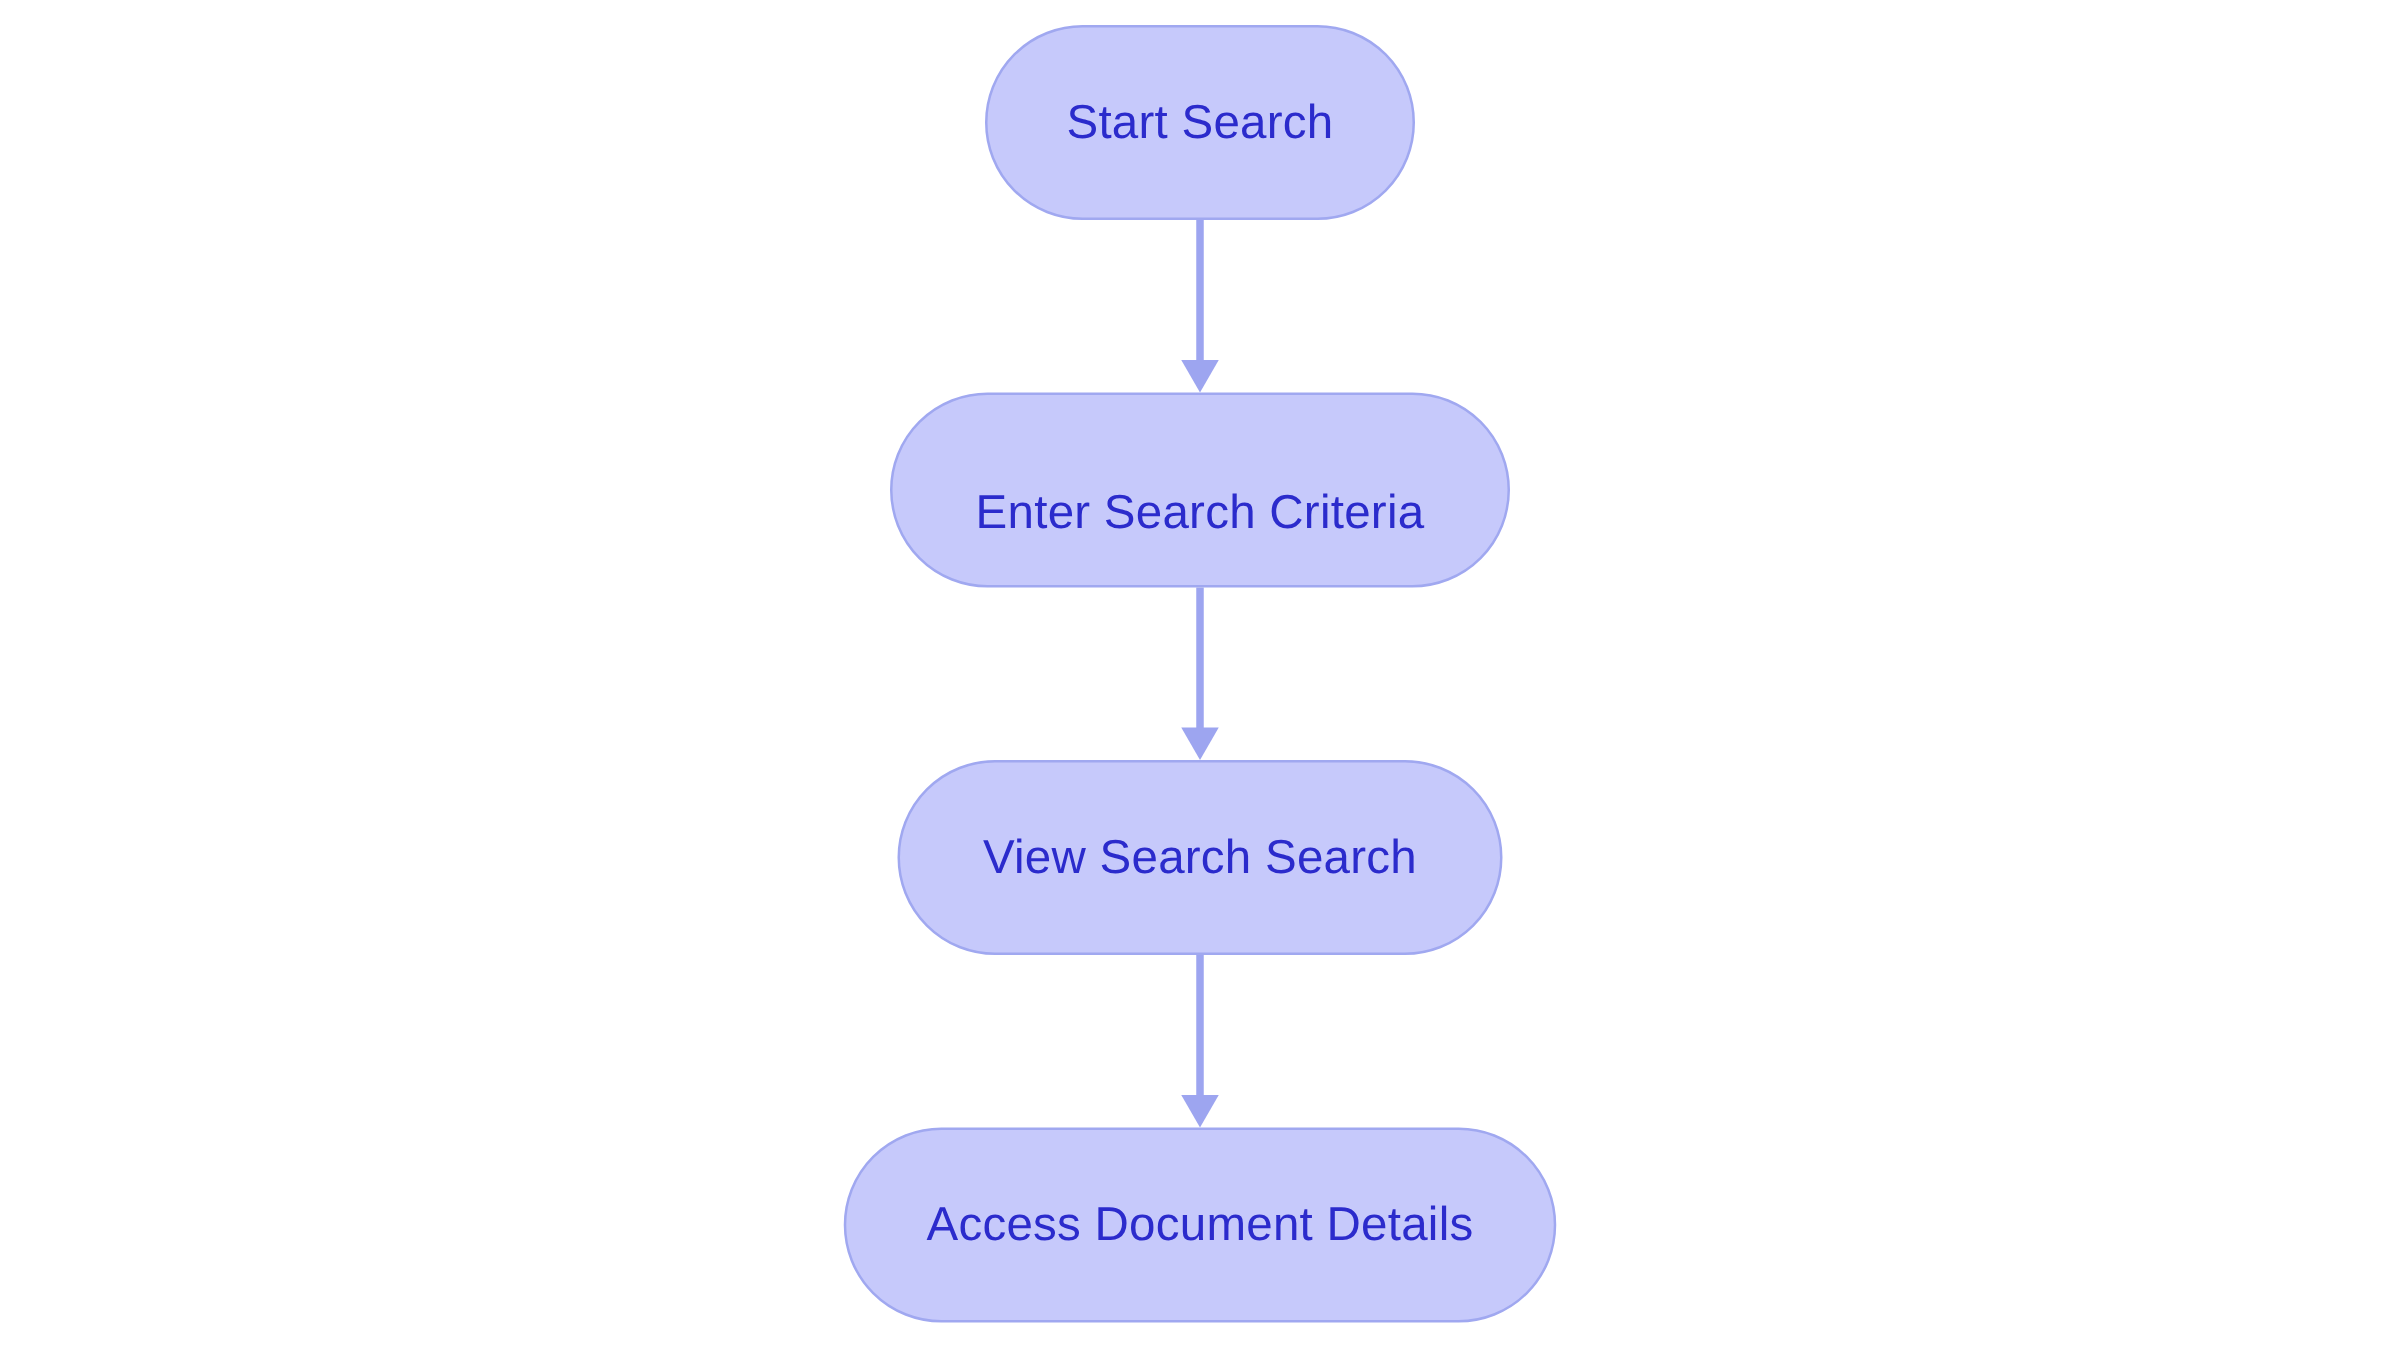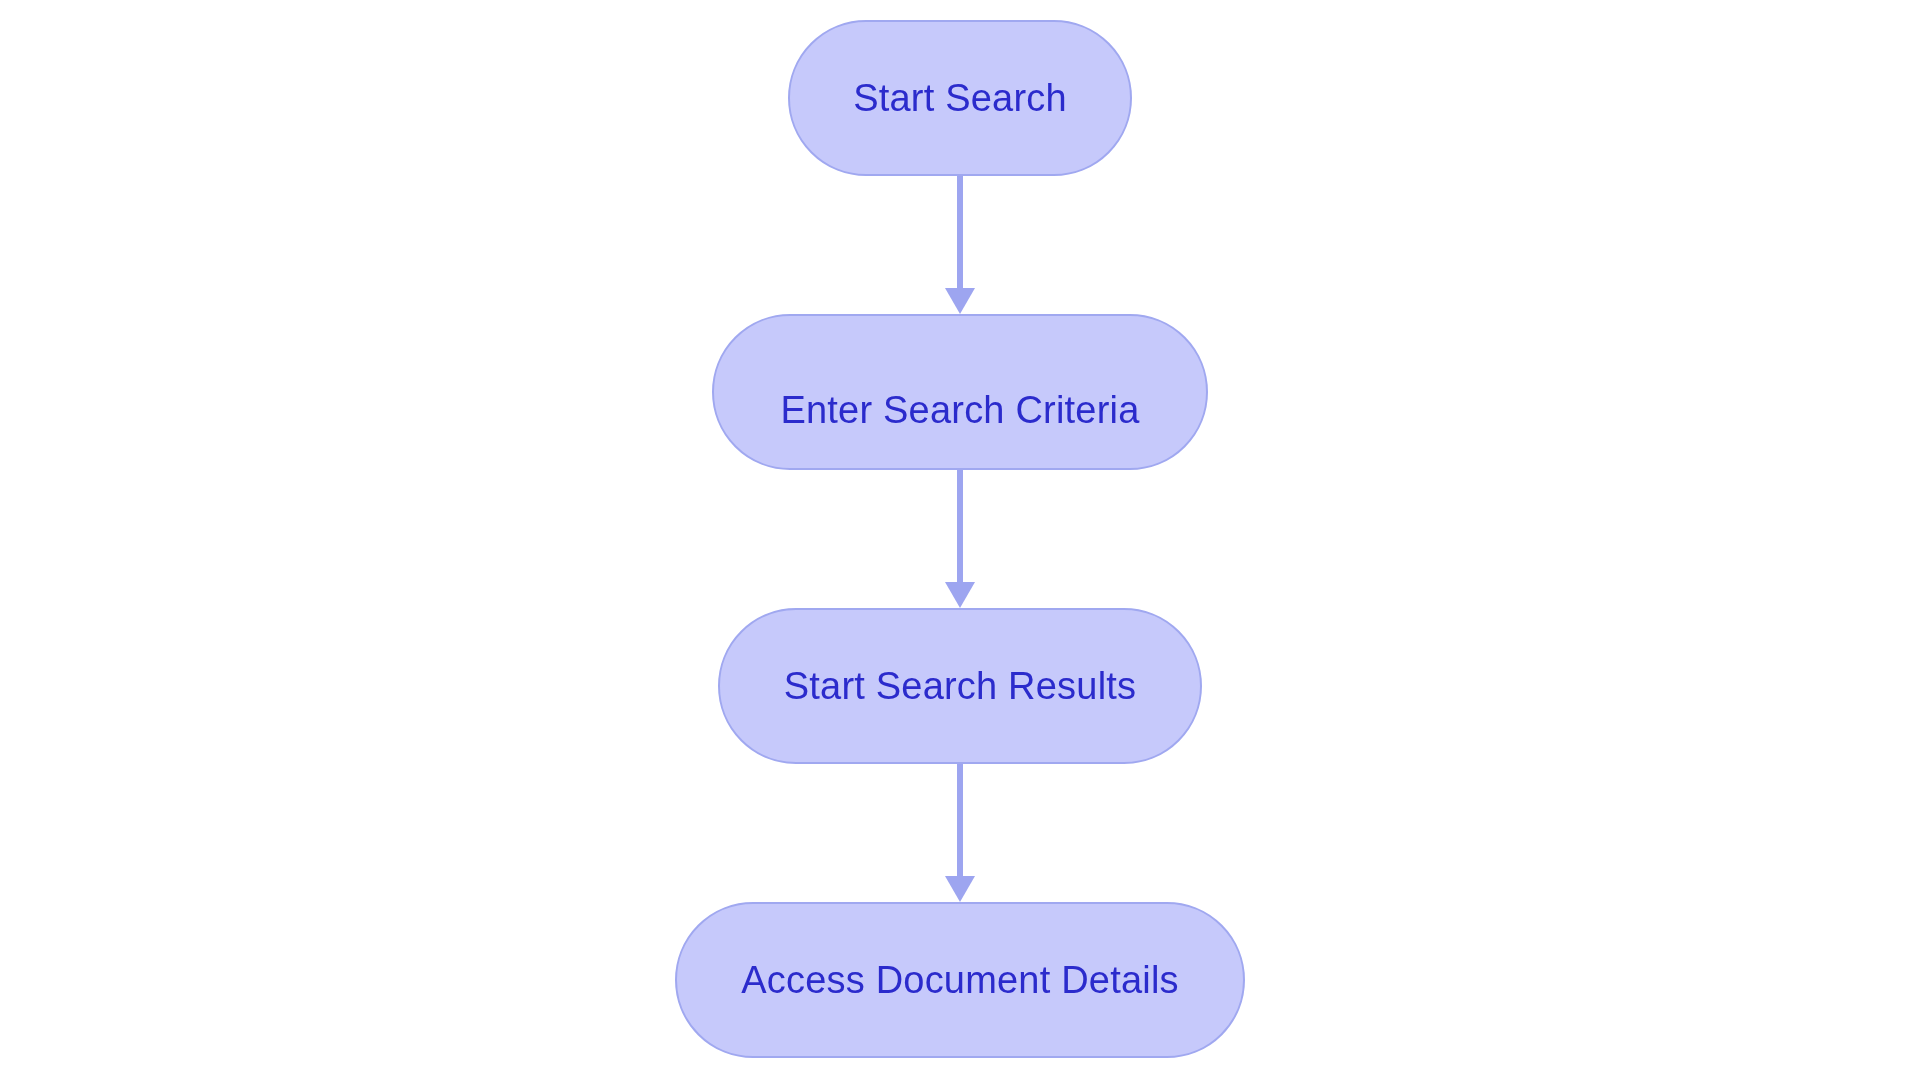--- a/index.html
+++ b/index.html
@@ -84,20 +84,20 @@
 
   <div class="flow-node" id="node-0" style="left: 960px; top: 20px; width: 344px; height: 156px; background: rgb(198, 201, 251); border-color: rgb(160, 168, 240);">
     <span class="flow-node-label" style="color: rgb(43, 43, 204);">Start Search</span>
   </div>
 
   <div class="flow-node" id="node-1" style="left: 960px; top: 314px; width: 496px; height: 156px; background: rgb(198, 201, 251); border-color: rgb(160, 168, 240);">
     <span class="flow-node-label" style="color: rgb(43, 43, 204); margin-top: 36px;">Enter Search Criteria</span>
   </div>
 
   <div class="flow-node" id="node-2" style="left: 960px; top: 608px; width: 484px; height: 156px; background: rgb(198, 201, 251); border-color: rgb(160, 168, 240);">
-    <span class="flow-node-label" style="color: rgb(43, 43, 204);">Start Search Results</span>
+    <span class="flow-node-label" style="color: rgb(43, 43, 204);">View Search Search</span>
   </div>
 
   <div class="flow-node" id="node-3" style="left: 960px; top: 902px; width: 570px; height: 156px; background: rgb(198, 201, 251); border-color: rgb(160, 168, 240);">
     <span class="flow-node-label" style="color: rgb(43, 43, 204); text-align: center;">Access Document Details</span>
   </div>
 
 </div>
 
 </body></html>

